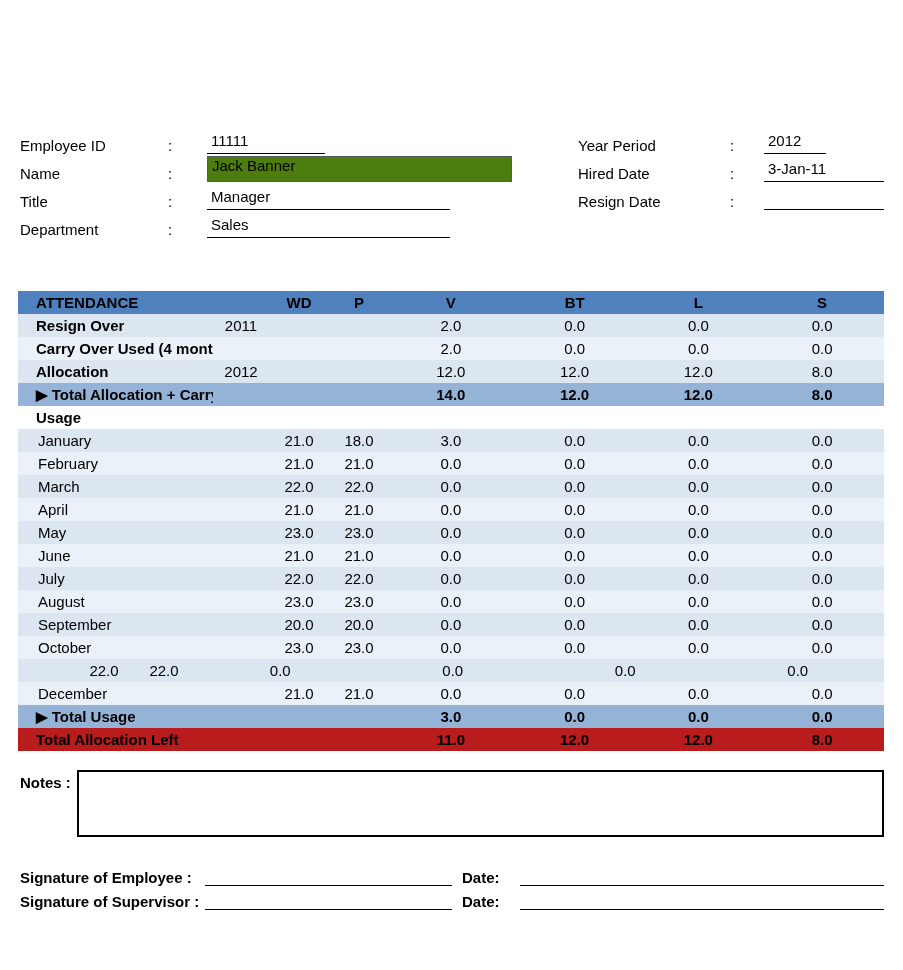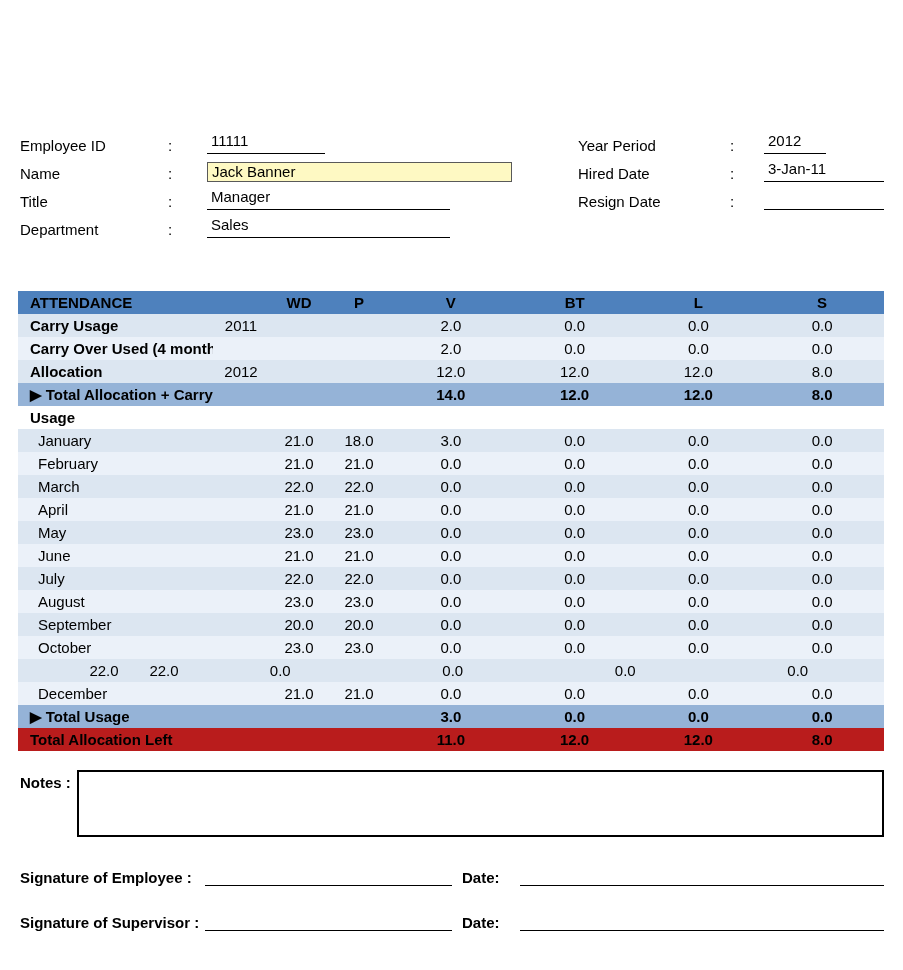--- a/index.html
+++ b/index.html
@@ -19,52 +19,52 @@
   
   .info { position: absolute; left: 20px; top: 131px; width: 864px; display: flex; justify-content: space-between; font-size: 15px; }
   .info-col { display: flex; flex-direction: column; }
   .info-row { display: flex; align-items: flex-end; height: 23px; margin-bottom: 5px; }
   .info-label { width: 148px; }
   .info-sep { width: 39px; }
   .col-right .info-label { width: 152px; }
   .col-right .info-sep { width: 34px; }
   .info-value { border-bottom: 1.5px solid #000; padding: 0 2px 1px 4px; height: 22px; white-space: nowrap; overflow: hidden; }
   .v-id { width: 118px; }
-  .v-name { width: 305px; background: #fef9c3; border: 1px solid #595959; height: 20px; }
+  .v-name { width: 305px; background: #4d7c0f; border: 1px solid #595959; height: 26px; }
   .v-title { width: 243px; }
   .v-dept { width: 243px; }
   .v-year { width: 62px; }
   .v-hired { width: 120px; }
   .v-resign { width: 120px; }
 
   
   .att { position: absolute; left: 18px; top: 291px; width: 866px; font-size: 15px; }
   .trow { display: flex; height: 23px; line-height: 23px; }
   .c { text-align: center; white-space: nowrap; overflow: hidden; }
-  .c.label { width: 195px; text-align: left; padding-left: 12px; }
+  .c.label { width: 195px; text-align: left; padding-left: 18px; }
   .c.label.indent { padding-left: 20px; }
   .c.year { width: 56px; }
   .c.wd { width: 60px; }
   .c.p { width: 60px; }
   .c.v, .c.bt, .c.l, .c.s { flex: 1; }
   .bold { font-weight: bold; }
   .r-head { background: #4E81BD; font-weight: bold; }
   .r-a { background: #DCE6F1; }
   .r-b { background: #EBF1F9; }
   .r-sub { background: #95B3D7; font-weight: bold; }
   .r-grand { background: #b91c1c; font-weight: bold; }
 
   
   .notes { position: absolute; left: 20px; top: 770px; width: 864px; display: flex; justify-content: space-between; }
   .notes-label { width: 55px; font-size: 15px; font-weight: bold; padding-top: 4px; }
   .notes-box { width: 807px; height: 67px; border: 2px solid #000; background: #fff; }
 
   
   .sigs { position: absolute; left: 20px; top: 862px; width: 864px; font-size: 15px; font-weight: bold; }
-  .sig-row { display: flex; align-items: flex-end; height: 24px; margin-bottom: 21px; }
+  .sig-row { display: flex; align-items: flex-end; height: 24px; }
   .sig-label { width: 185px; white-space: nowrap; }
   .sig-line { width: 247px; height: 20px; border-bottom: 1.5px solid #000; }
   .sig-date-label { width: 48px; margin-left: 10px; }
   .sig-date-line { flex: 1; height: 20px; margin-left: 10px; border-bottom: 1.5px solid #000; }
 </style>
 </head>
 <body>
 
 <div class="page">
 
@@ -117,21 +117,21 @@
       <div class="c year"></div>
       <div class="c wd">WD</div>
       <div class="c p">P</div>
       <div class="c v">V</div>
       <div class="c bt">BT</div>
       <div class="c l">L</div>
       <div class="c s">S</div>
     </div>
 
     <div class="trow r-a">
-      <div class="c label bold">Carry Usage</div>
+      <div class="c label bold">Resign Over</div>
       <div class="c year">2011</div>
       <div class="c wd"></div>
       <div class="c p"></div>
       <div class="c v">2.0</div>
       <div class="c bt">0.0</div>
       <div class="c l">0.0</div>
       <div class="c s">0.0</div>
     </div>
 
     <div class="trow r-b">

